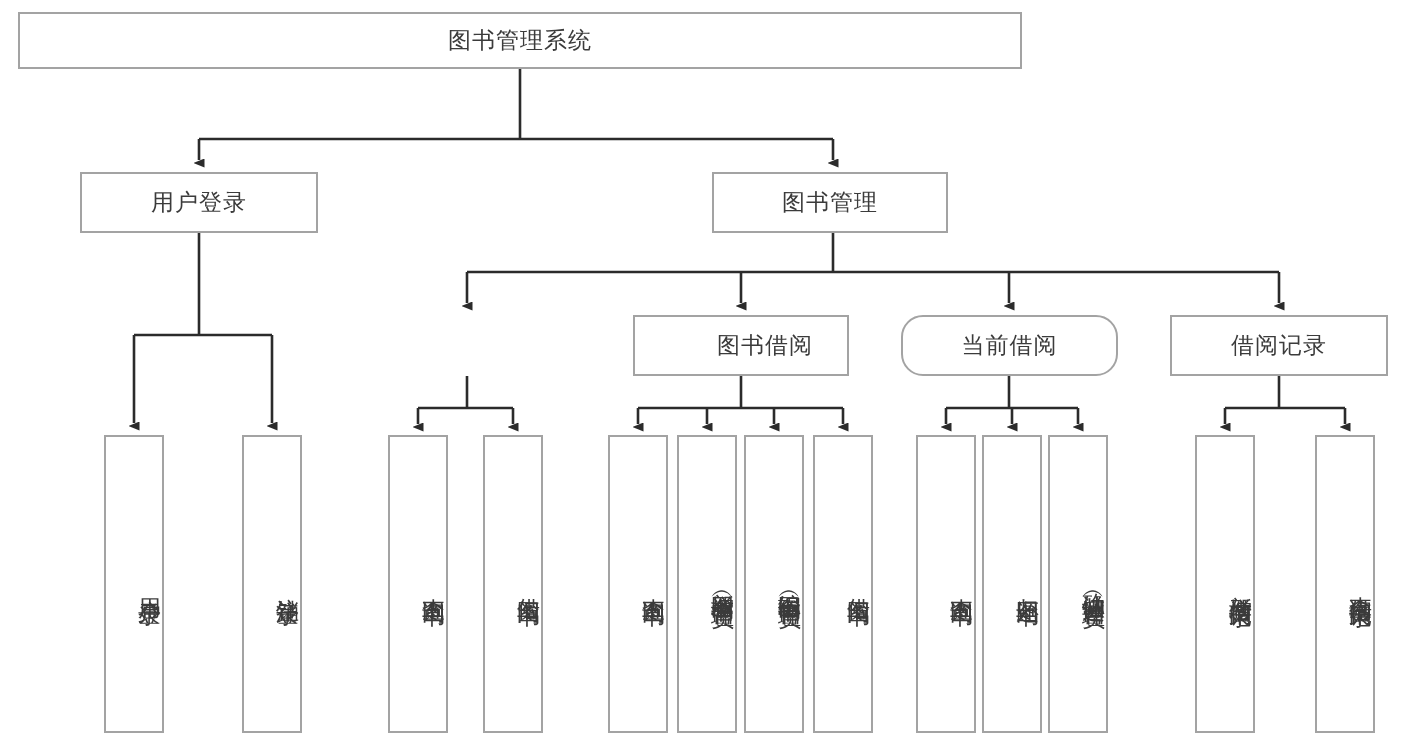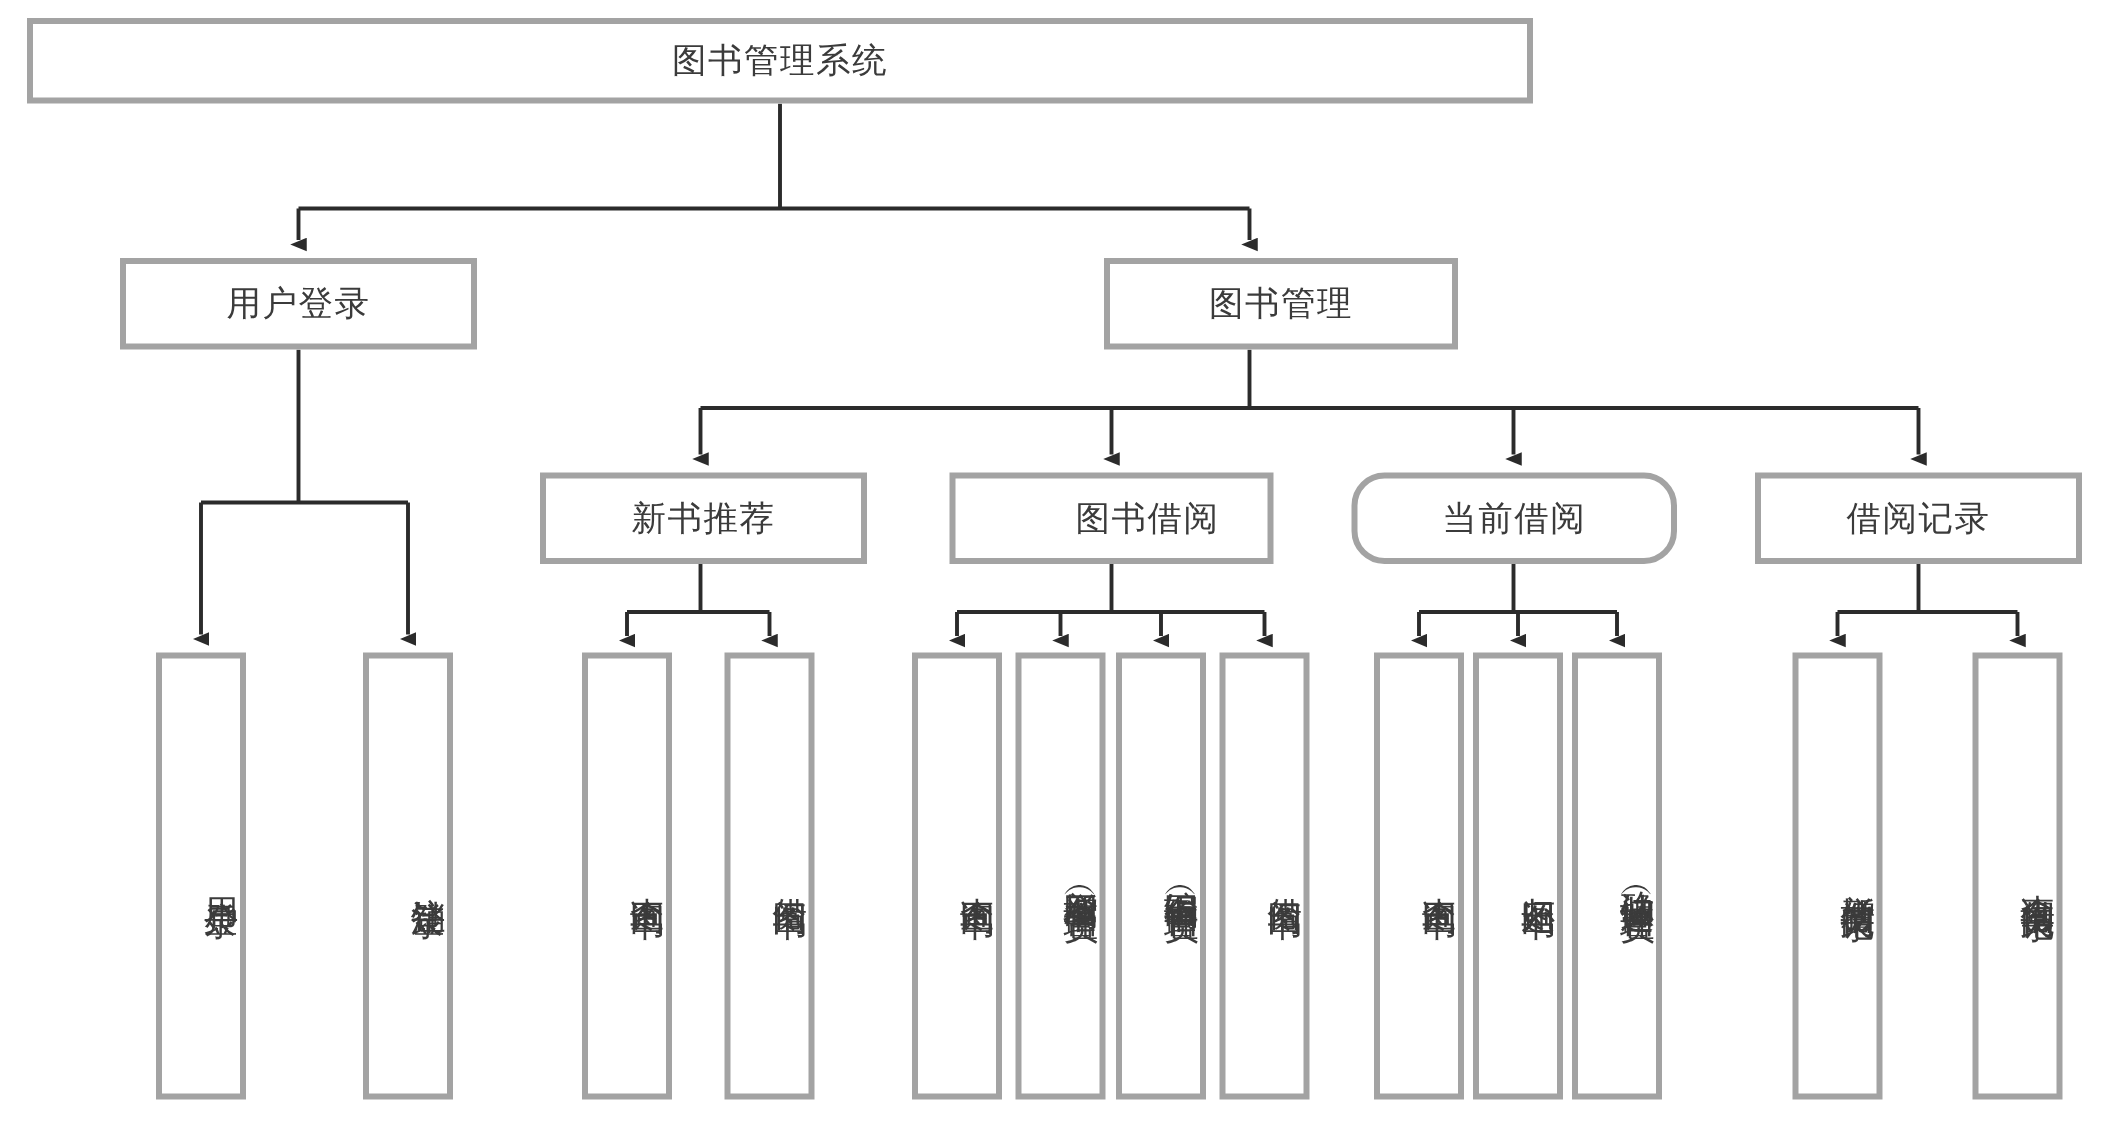--- a/index.html
+++ b/index.html
@@ -22,21 +22,21 @@
     left: 0;
     top: 0;
     width: 1405px;
     height: 747px;
     pointer-events: none;
   }
   .node {
     position: absolute;
     box-sizing: border-box;
     background: #ffffff;
-    border: 4px solid #a3a3a3;
+    border: 2px solid #a3a3a3;
     display: flex;
     align-items: center;
     justify-content: center;
     color: #3b3b3b;
     line-height: 1.12;
   }
   .node.h {
     font-size: 23px;
     letter-spacing: 1px;
   }
@@ -123,27 +123,24 @@
   </svg>
 
   <div class="node h" style="left:18px; top:12px; width:1004px; height:57px;">
     <span>图书管理系统</span>
   </div>
 
   <div class="node h" style="left:80px; top:172px; width:238px; height:61px;">
     <span>用户登录</span>
   </div>
 
-  <div class="node h" style="left:736px; top:172px; width:236px; height:61px;">
+  <div class="node h" style="left:712px; top:172px; width:236px; height:61px;">
     <span>图书管理</span>
   </div>
 
-  <div class="node h" style="left:360px; top:315px; width:218px; height:61px;">
-    <span>新书推荐</span>
-  </div>
 
   <div class="node h" style="left:633px; top:315px; width:216px; height:61px;padding-left:48px;">
     <span>图书借阅</span>
   </div>
 
   <div class="node h" style="left:901px; top:315px; width:217px; height:61px;border-radius:22px;">
     <span>当前借阅</span>
   </div>
 
   <div class="node h" style="left:1170px; top:315px; width:218px; height:61px;text-align:right;">

